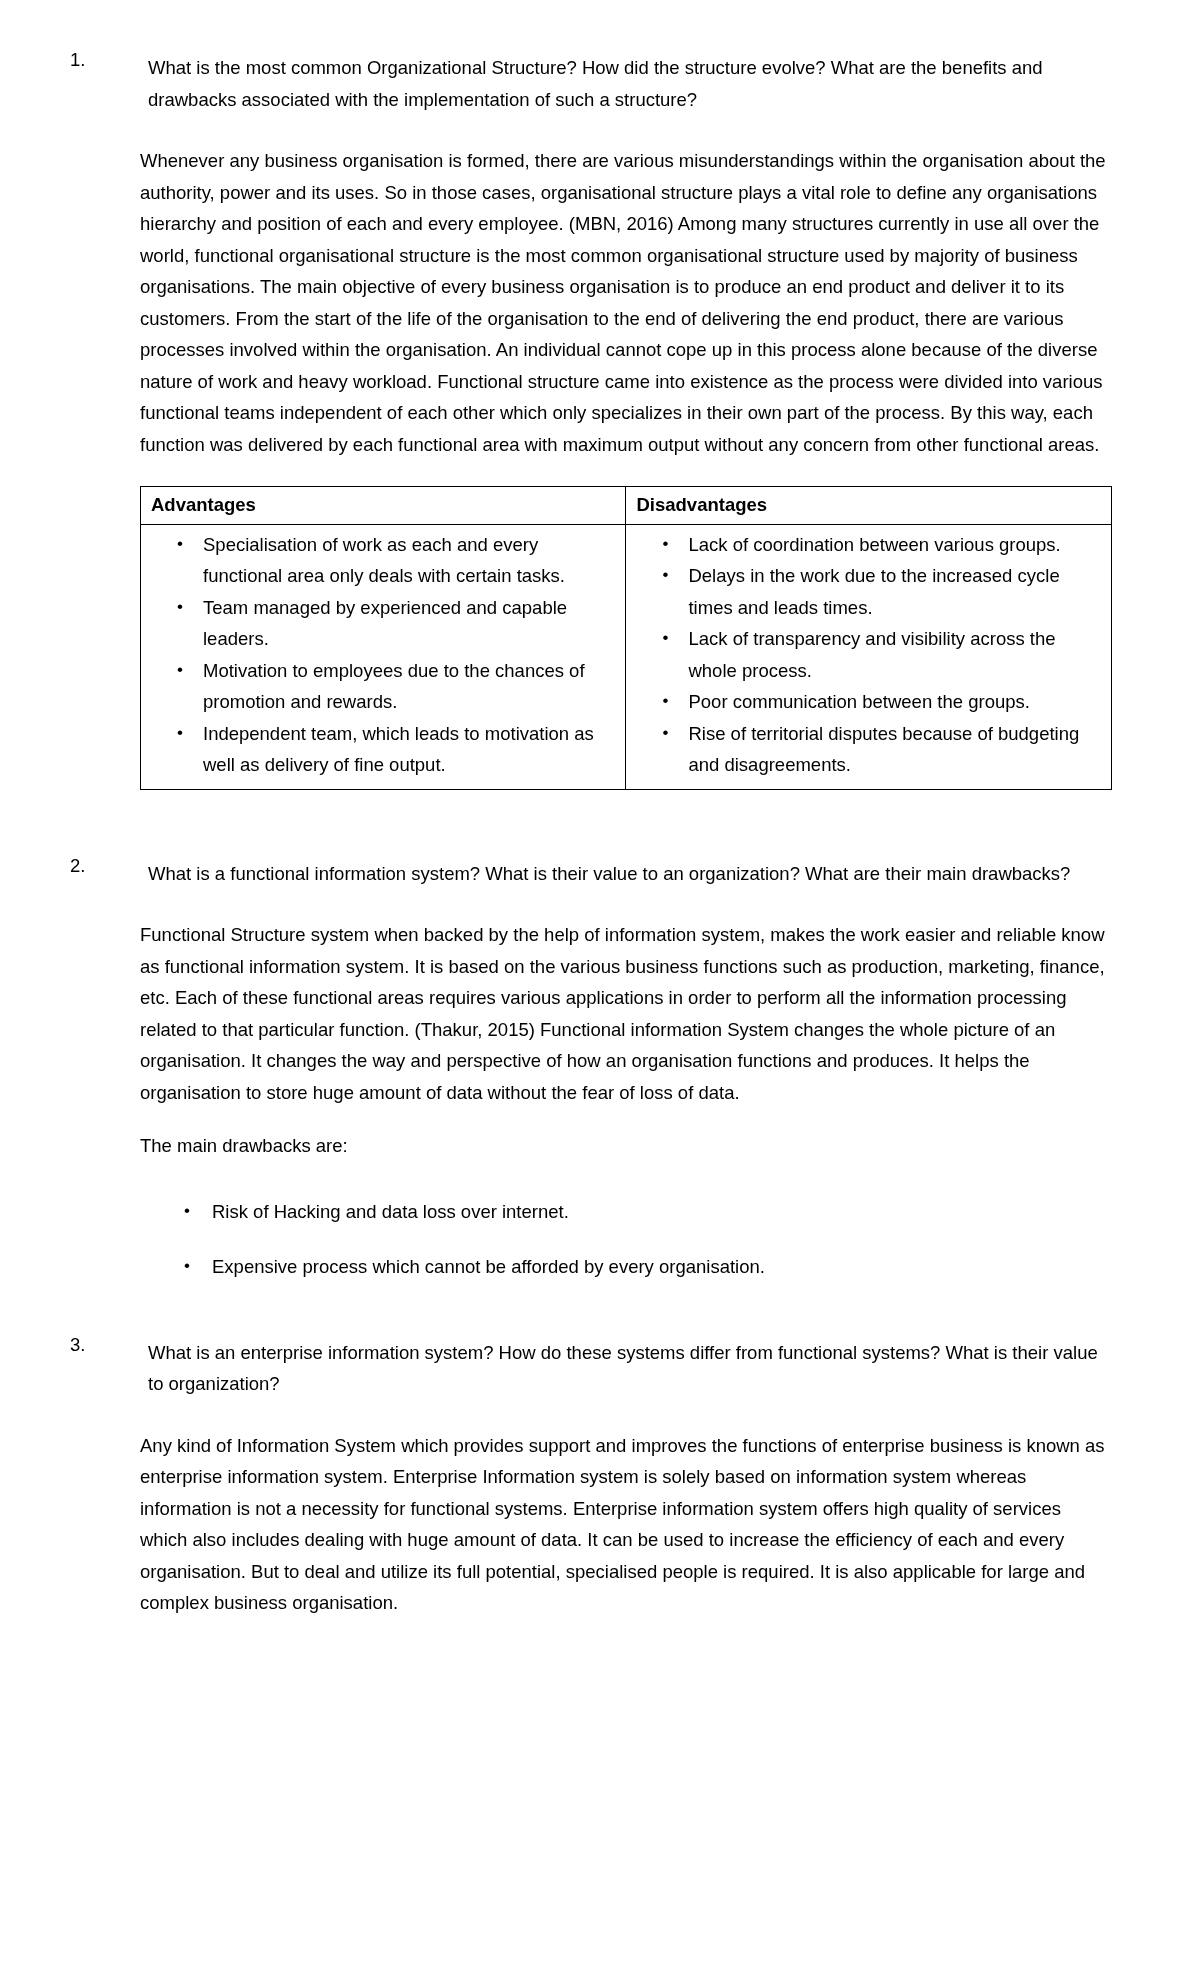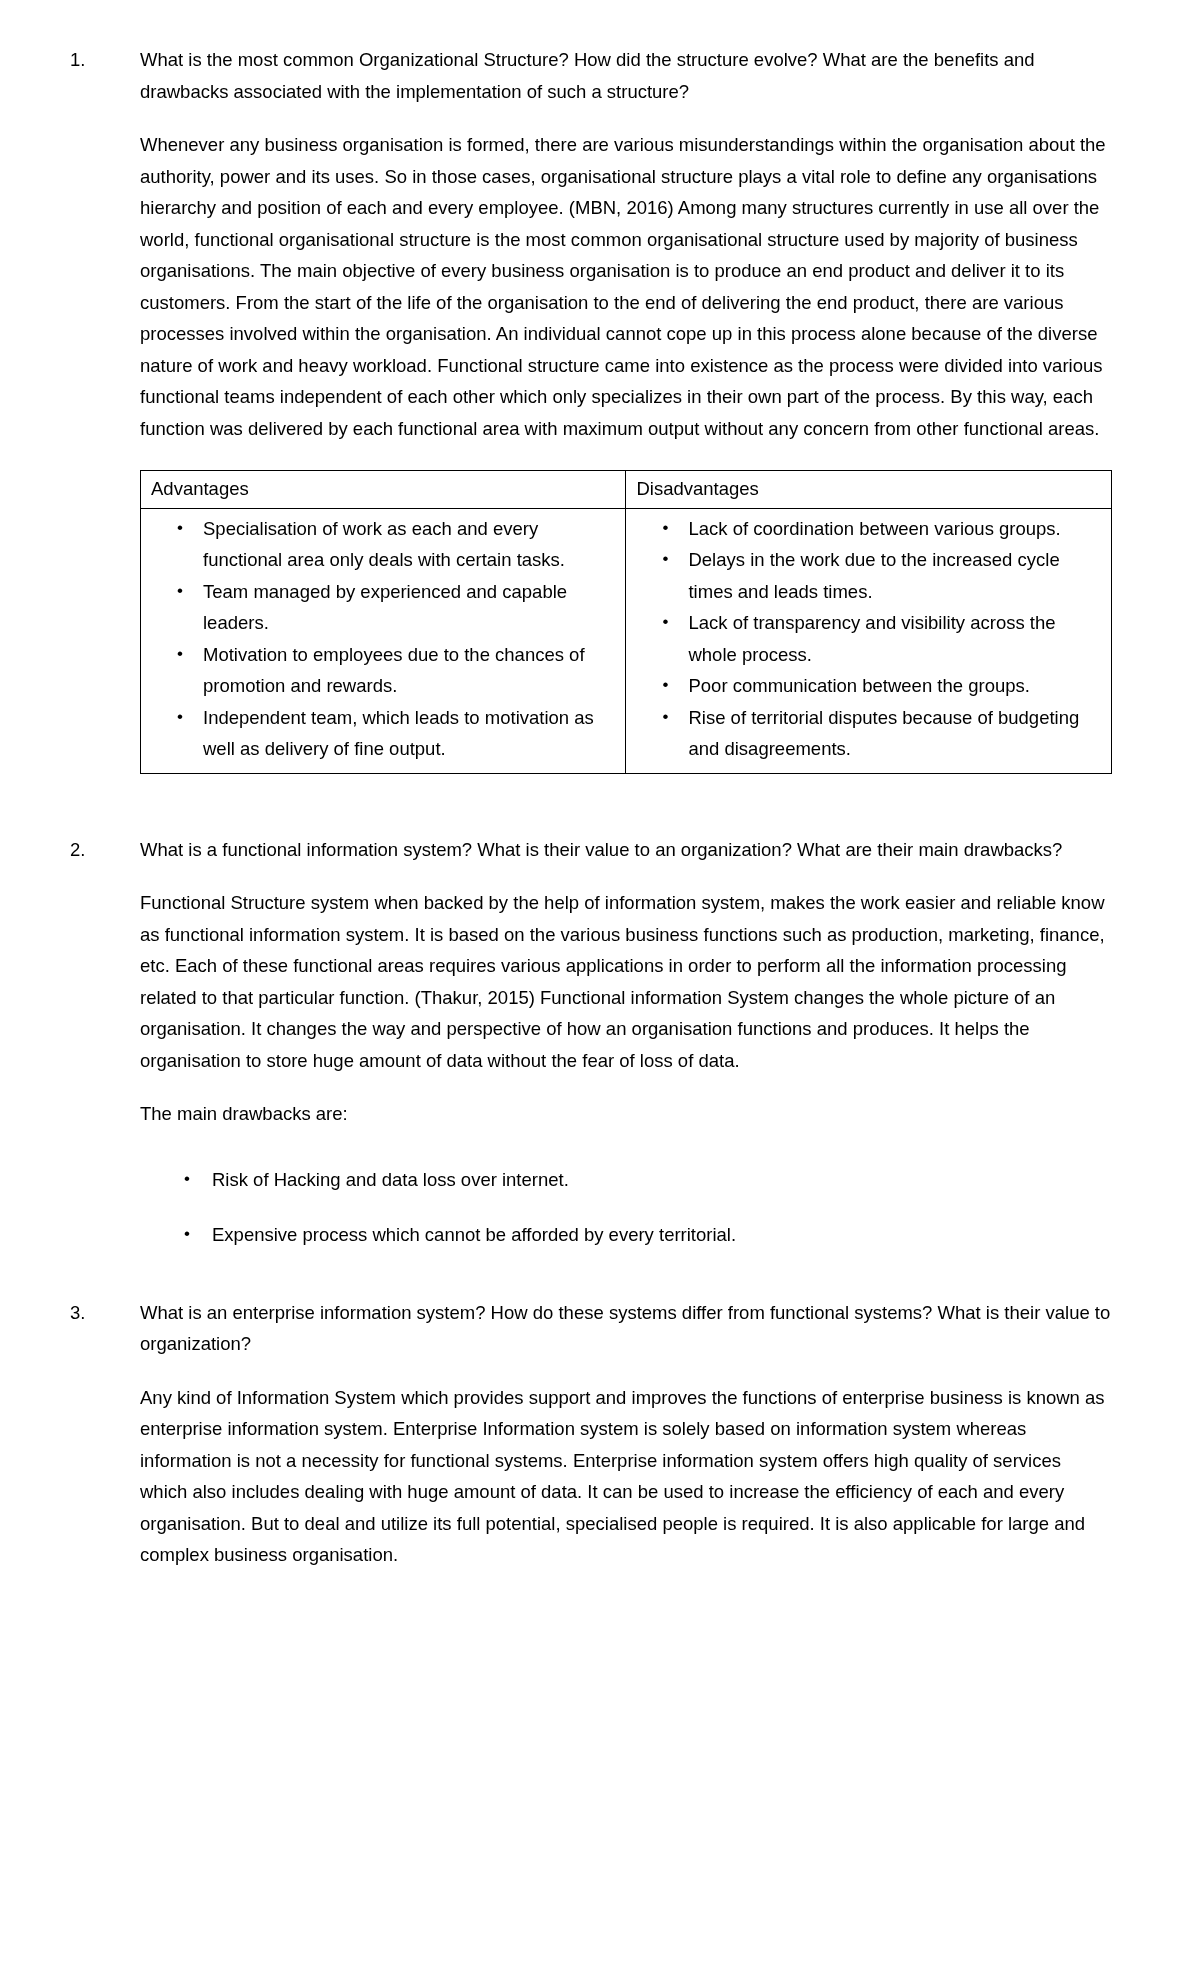--- a/index.html
+++ b/index.html
@@ -34,21 +34,21 @@
   }
   .qbody {
     flex: 1 1 auto;
     min-width: 0;
   }
 
   .qtext {
     font-size: 18.5px;
     line-height: 31.5px;
     text-align: left;
-    margin: 0;
+    margin: 8px;
   }
 
   .para {
     font-size: 18.5px;
     line-height: 31.5px;
     margin: 0;
     padding-top: 22px;
     text-align: left;
   }
 
@@ -61,21 +61,21 @@
     border-collapse: collapse;
     table-layout: fixed;
   }
   table.adv td, table.adv th {
     border: 1.3px solid #000000;
     vertical-align: top;
     padding: 0;
   }
   table.adv th {
     text-align: left;
-    font-weight: normal;
+    font-weight: bold;
     font-size: 18.5px;
     line-height: 31.5px;
     padding: 2px 8px 3px 10px;
   }
   table.adv td {
     padding: 4px 8px 8px 10px;
   }
   ul.cellbul {
     margin: 0;
     padding: 0 0 0 52px;
@@ -170,21 +170,21 @@
   <div class="gap-sec"></div>
 
   <div class="qitem">
     <div class="qnum">2.</div>
     <div class="qbody">
       <p class="qtext">What is a functional information system? What is their value to an organization? What are their main drawbacks?</p>
       <p class="para">Functional Structure system when backed by the help of information system, makes the work easier and reliable know as functional information system. It is based on the various business functions such as production, marketing, finance, etc. Each of these functional areas requires various applications in order to perform all the information processing related to that particular function. (Thakur, 2015) Functional information System changes the whole picture of an organisation. It changes the way and perspective of how an organisation functions and produces. It helps the organisation to store huge amount of data without the fear of loss of data.</p>
       <p class="para">The main drawbacks are:</p>
       <ul class="plainbul">
         <li>Risk of Hacking and data loss over internet.</li>
-        <li>Expensive process which cannot be afforded by every territorial.</li>
+        <li>Expensive process which cannot be afforded by every organisation.</li>
       </ul>
     </div>
   </div>
 
   <div class="gap-small"></div>
 
   <div class="qitem">
     <div class="qnum">3.</div>
     <div class="qbody">
       <p class="qtext">What is an enterprise information system?  How do these systems differ from functional systems? What is their value to organization?</p>

